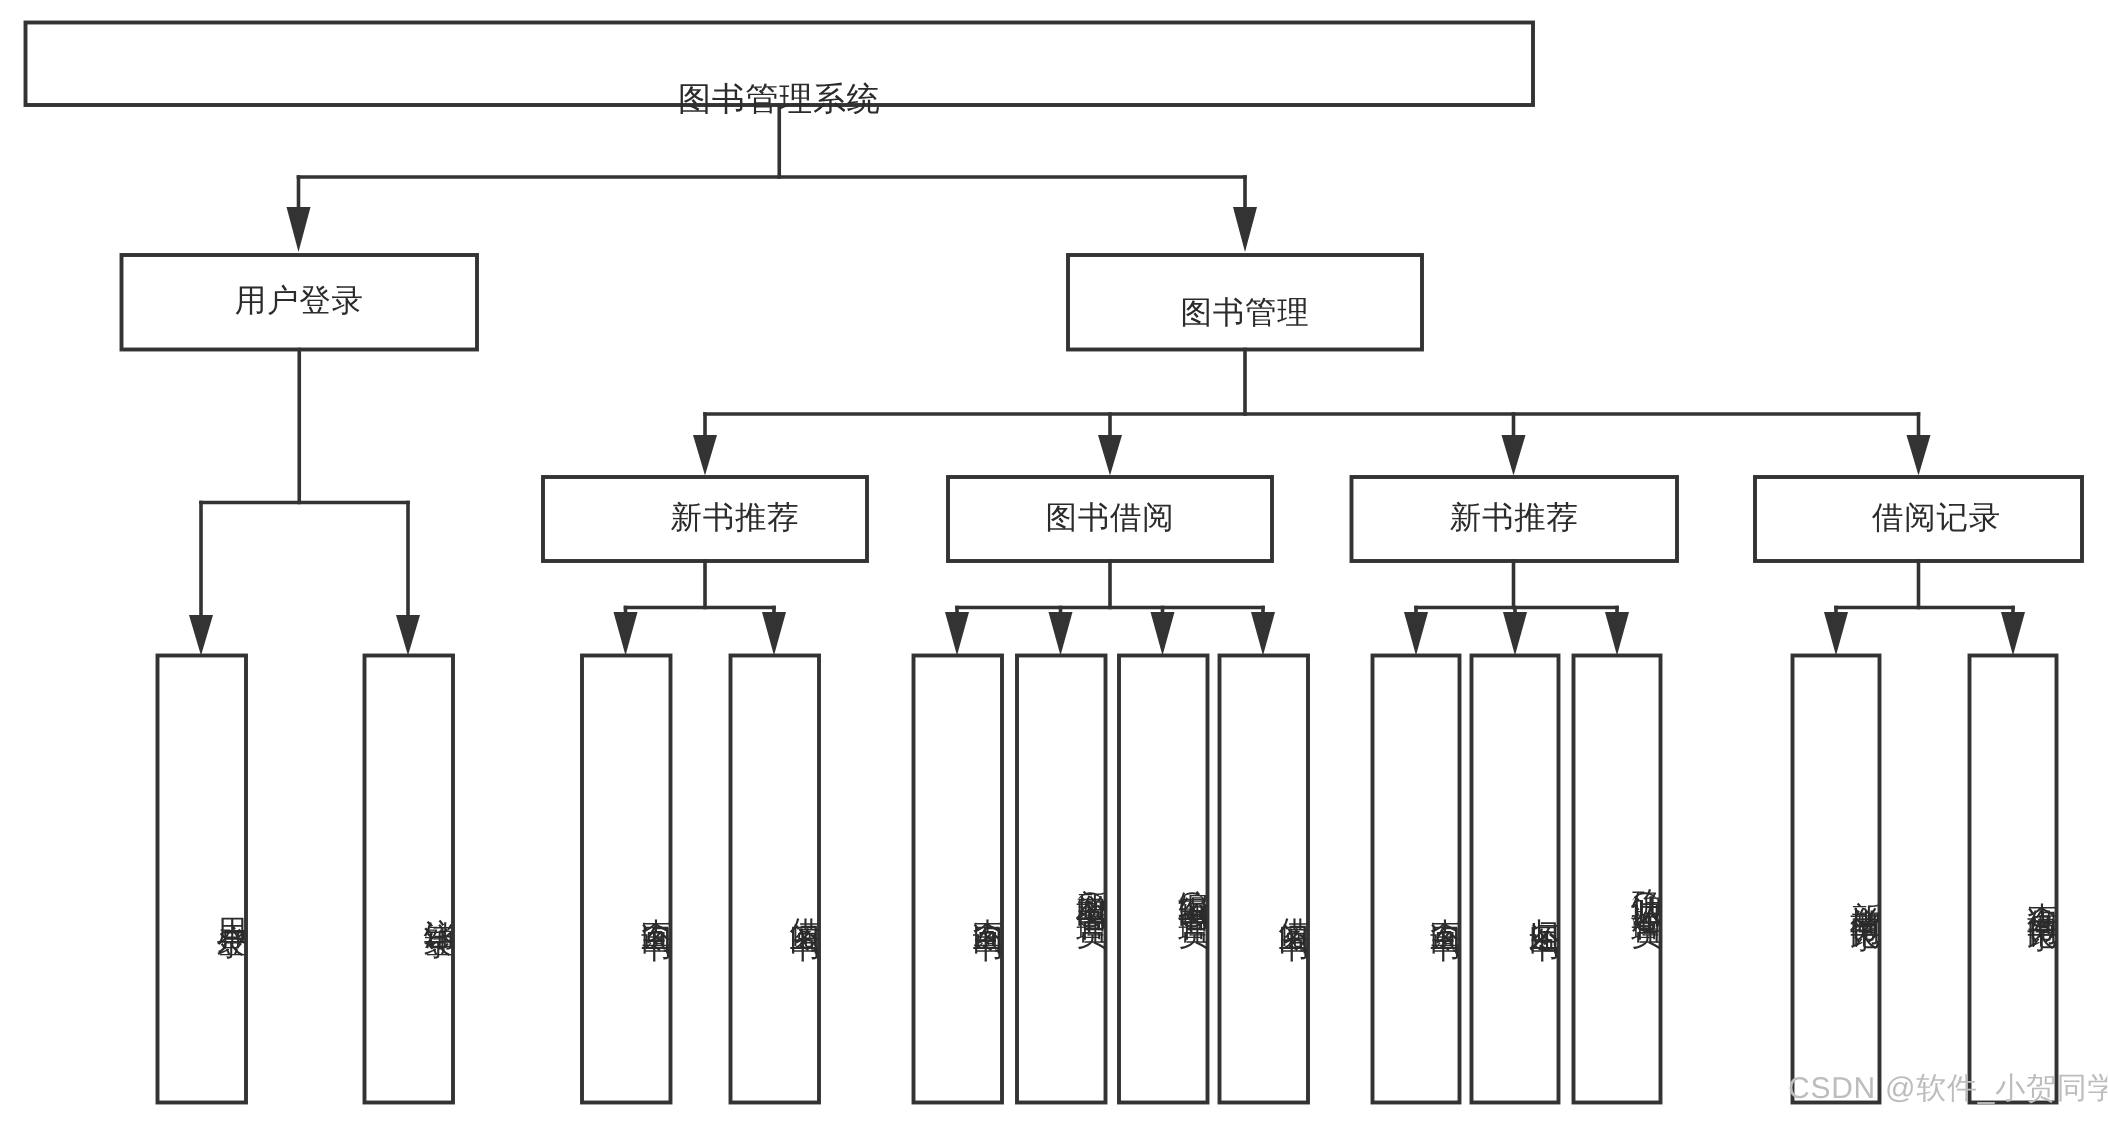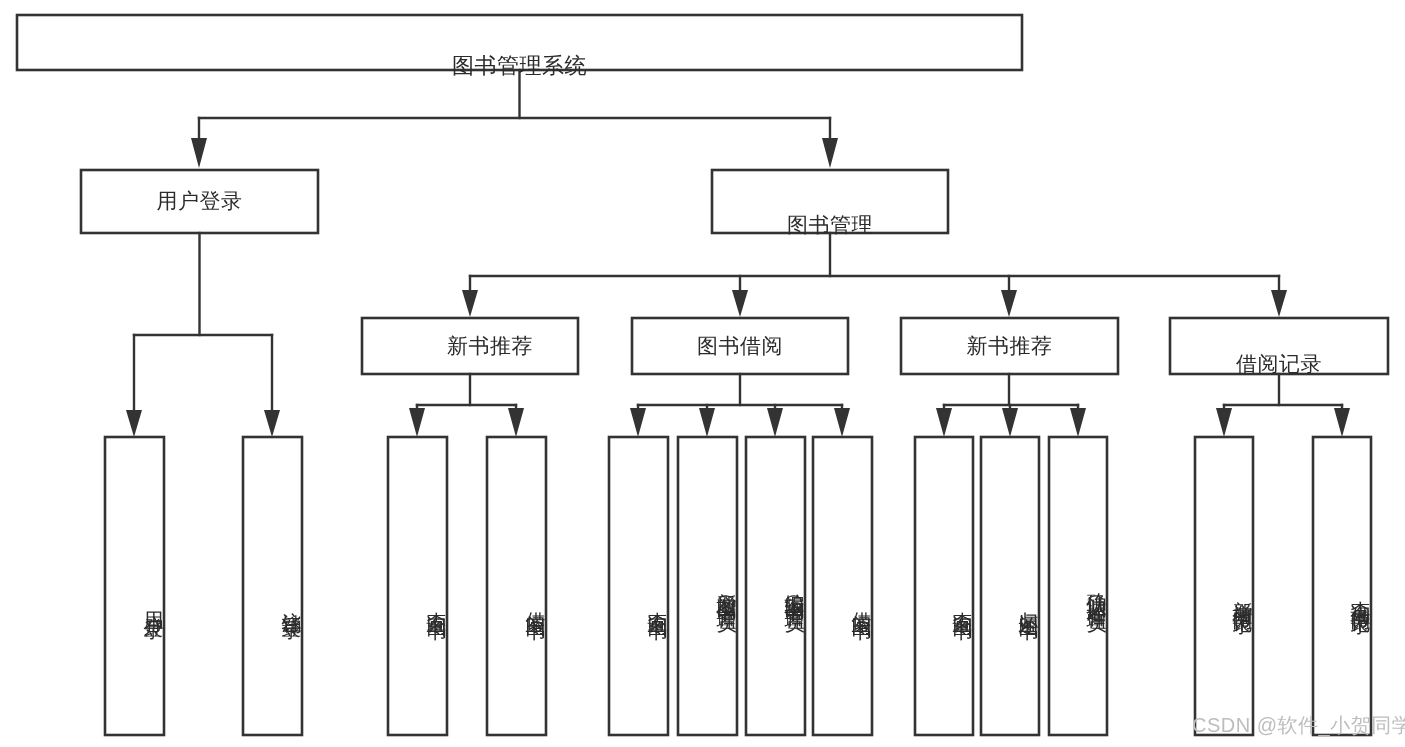--- a/index.html
+++ b/index.html
@@ -170,26 +170,26 @@
     <rect class="node-box" x="981" y="437" width="58" height="298"></rect>
     <rect class="node-box" x="1049" y="437" width="58" height="298"></rect>
 
     <rect class="node-box" x="1195" y="437" width="58" height="298"></rect>
     <rect class="node-box" x="1313" y="437" width="58" height="298"></rect>
   </svg>
 
   <div class="node-label" style="left:17px; top:15px; width:1005px; height:55px; font-size:22px;margin-top:23px;">图书管理系统</div>
 
   <div class="node-label" style="left:81px; top:170px; width:237px; height:63px;">用户登录</div>
-  <div class="node-label" style="left:712px; top:186px; width:236px; height:79px;">图书管理</div>
+  <div class="node-label" style="left:712px; top:170px; width:236px; height:79px;">图书管理</div>
 
   <div class="node-label" style="left:362px; top:318px; width:216px; height:56px;padding-left:20px;">新书推荐</div>
   <div class="node-label" style="left:632px; top:318px; width:216px; height:56px;">图书借阅</div>
   <div class="node-label" style="left:901px; top:318px; width:217px; height:56px;">新书推荐</div>
-  <div class="node-label" style="left:1170px; top:336px; width:218px; height:56px;">借阅记录</div>
+  <div class="node-label" style="left:1170px; top:318px; width:218px; height:56px;padding-left:12px;">借阅记录</div>
 
   <div class="node-label vertical" style="left:105px; top:462px; width:59px; height:273px;">用户登录</div>
   <div class="node-label vertical" style="left:243px; top:462px; width:59px; height:273px;">注销登录</div>
 
   <div class="node-label vertical" style="left:388px; top:462px; width:59px; height:273px;">查询图书</div>
   <div class="node-label vertical" style="left:487px; top:462px; width:59px; height:273px;">借阅图书</div>
 
   <div class="node-label vertical" style="left:609px; top:462px; width:59px; height:273px;">查询图书</div>
   <div class="node-label vertical tall" style="left:678px; top:441px; width:59px; height:294px;">新增图书（管理员）</div>
   <div class="node-label vertical tall" style="left:746px; top:441px; width:59px; height:294px;">编辑图书（管理员）</div>

